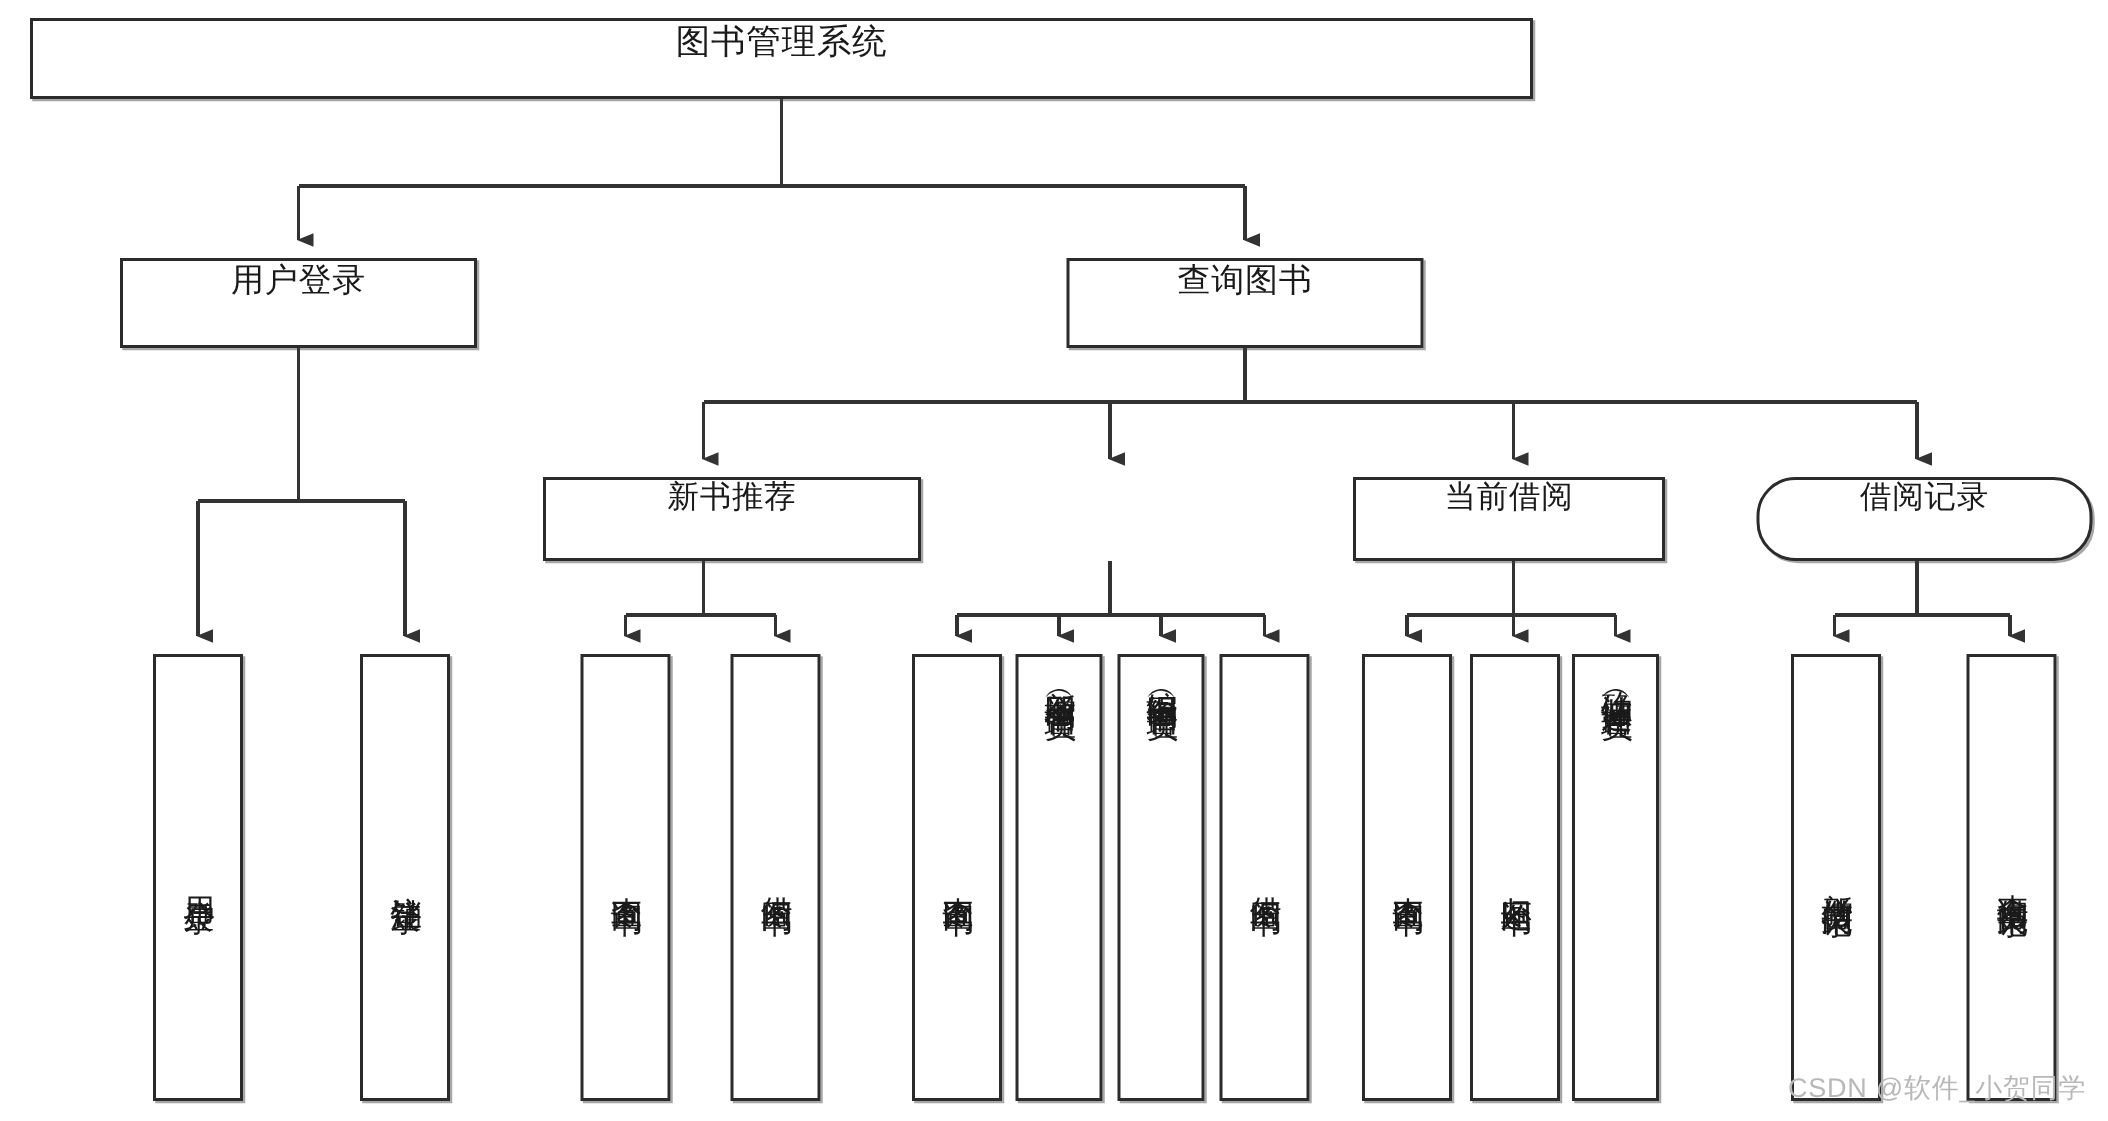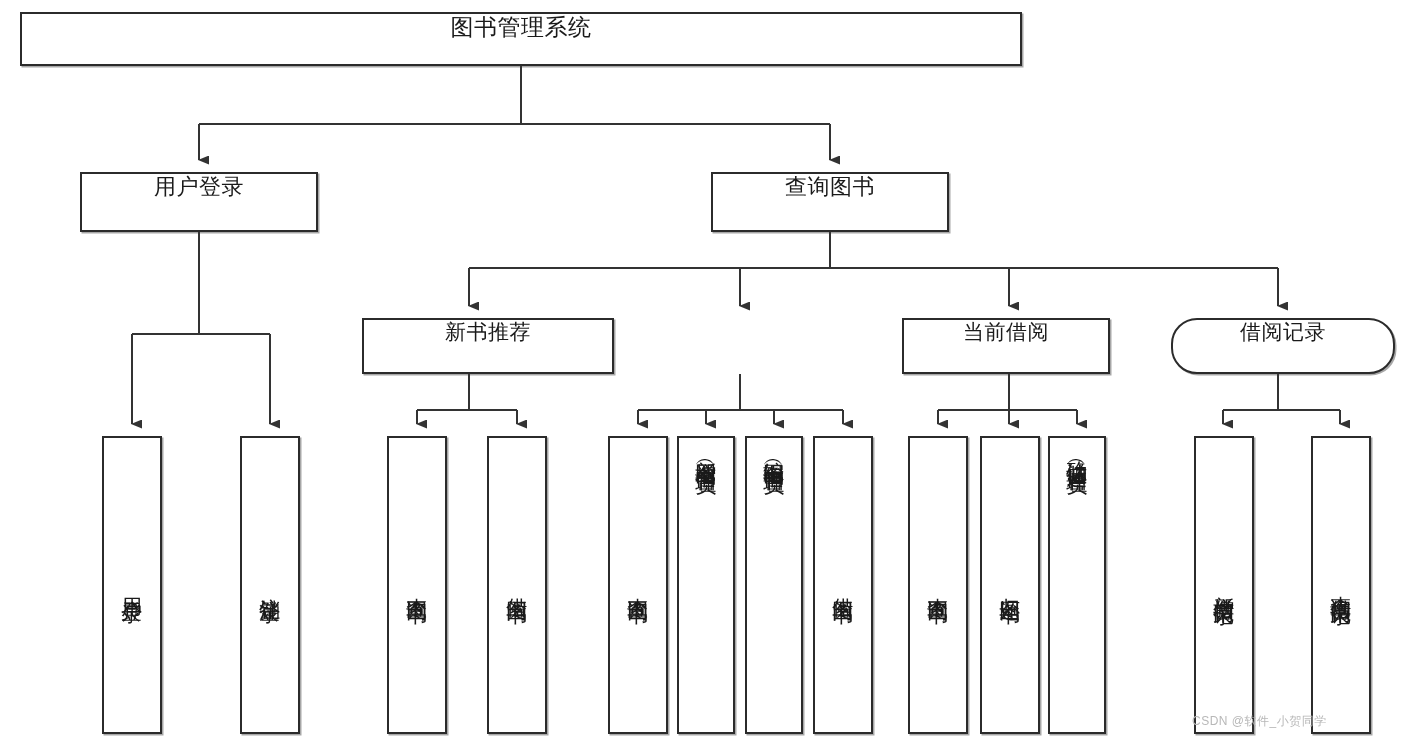--- a/index.html
+++ b/index.html
@@ -69,21 +69,21 @@
     white-space: nowrap;
   }
   .node.leaf.leaf-center {
     align-items: center;
     padding-top: 0;
   }
   .watermark {
     position: absolute;
     left: 1192px;
     top: 713px;
-    font-size: 12px;
+    font-size: 18px;
     color: #b8b8b8;
     white-space: nowrap;
     letter-spacing: 0.5px;
   }
 </style>
 </head>
 <body>
 
 <div id="diagram-root">
 

